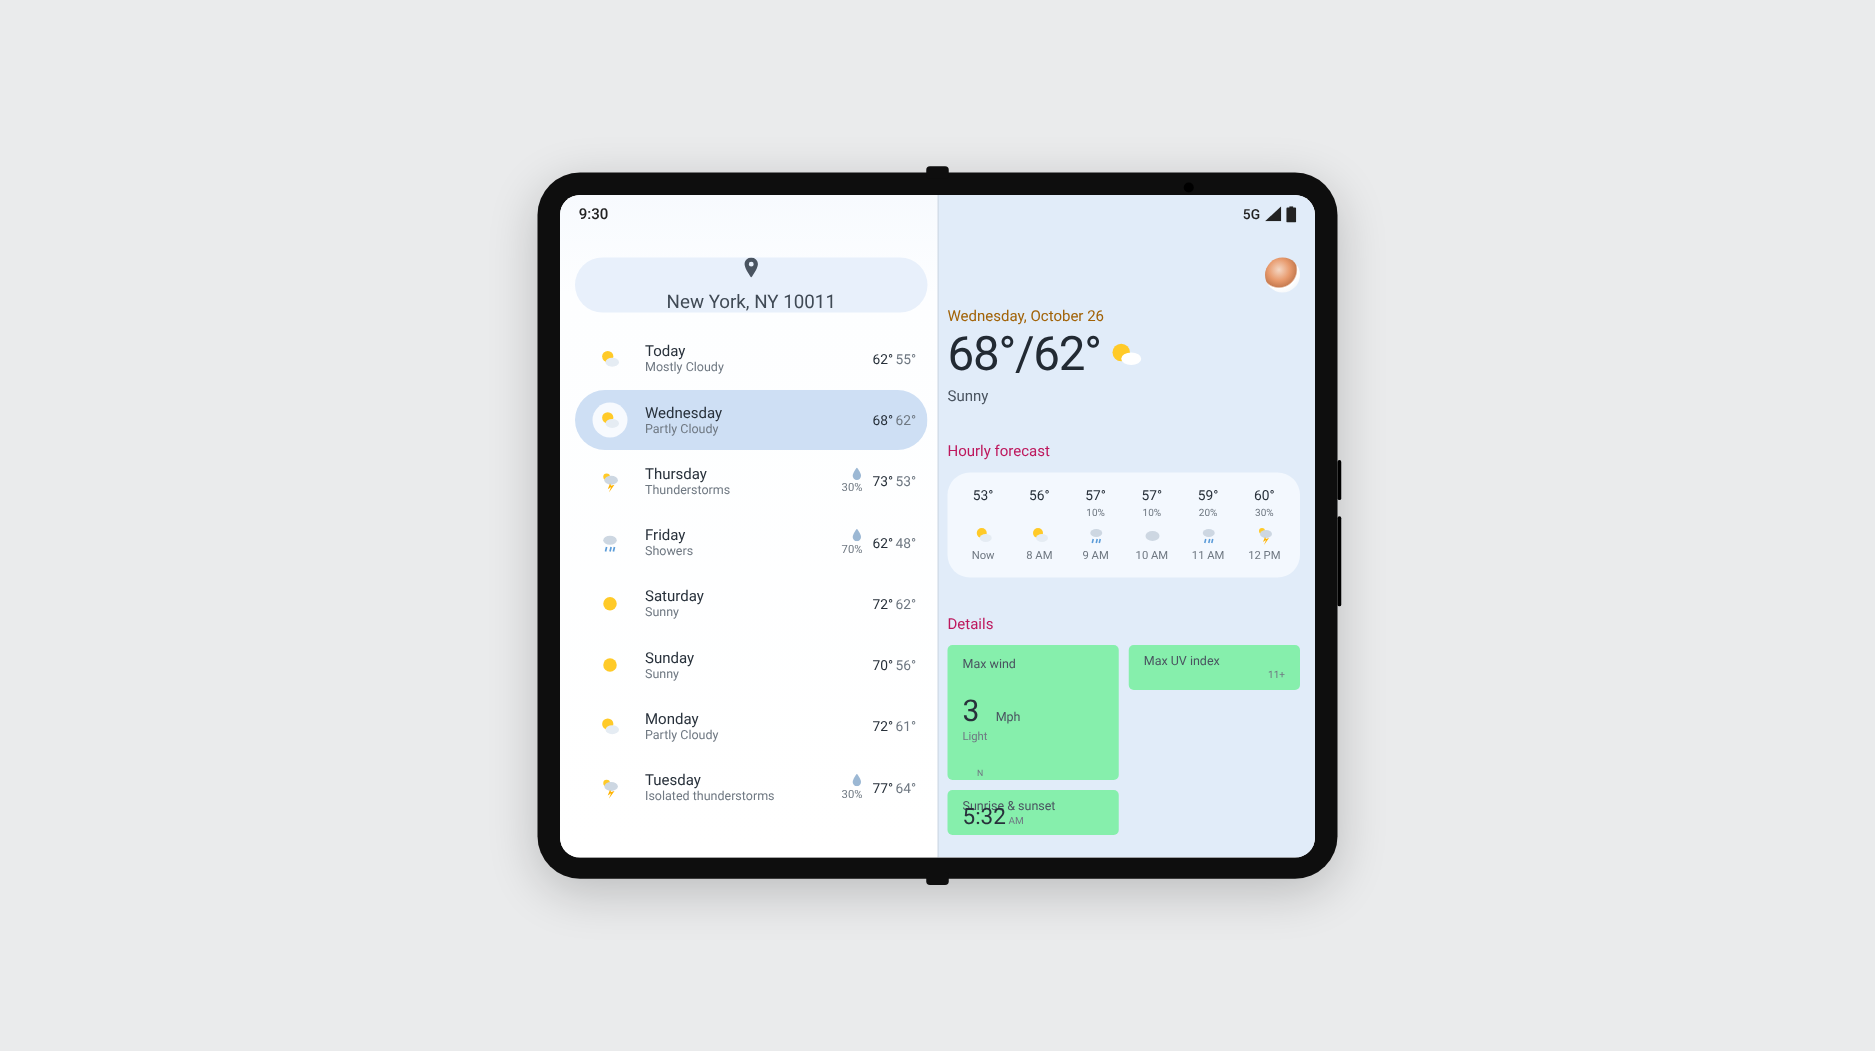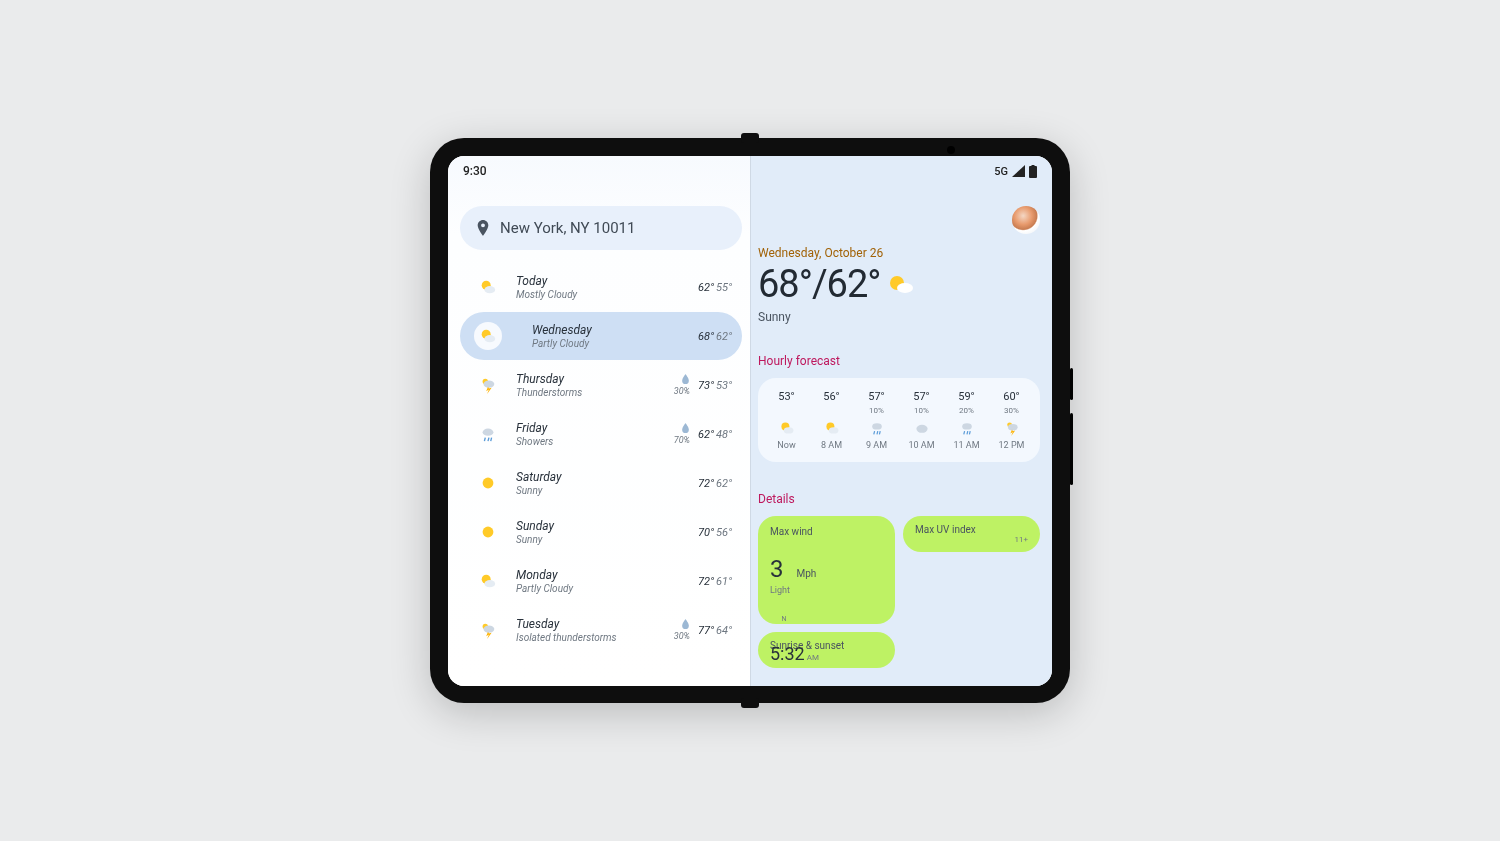--- a/index.html
+++ b/index.html
@@ -96,32 +96,33 @@
   .search-pill {
     margin: 20px 0 12px 0;
     background: #e8f0fb;
     border-radius: 26px;
     height: 44px;
     display: flex;
     align-items: center;
     padding: 0 16px;
     gap: 10px;
     color: #404a55;
+    flex-direction: column;
   }
   .search-pill span { font-size: 15px; }
-  .day-list { flex: 1; overflow: hidden; font-style: italic; }
+  .day-list { flex: 1; overflow: hidden; }
   .day-row {
     display: flex;
     align-items: center;
     padding: 8px 14px;
     border-radius: 24px;
     margin: 1px 0;
     height: 48px;
   }
-  .day-row.selected { background: #cedff4; gap: 16px; }
+  .day-row.selected { background: #cedff4; }
   .day-icon {
     width: 28px;
     height: 28px;
     border-radius: 50%;
     display: flex;
     align-items: center;
     justify-content: center;
     margin-right: 14px;
     flex-shrink: 0;
   }
@@ -190,22 +191,22 @@
   .hour-precip { font-size: 8px; color: #6f7882; height: 10px; }
   .hour-icon { width: 18px; height: 18px; display: flex; align-items: center; justify-content: center; }
   .hour-label { font-size: 9px; color: #6f7882; }
 
   .details-grid {
     display: grid;
     grid-template-columns: 1fr 1fr;
     gap: 8px;
   }
   .detail-card {
-    background: #bef264;
-    border-radius: 18px;
+    background: #86efac;
+    border-radius: 4px;
     padding: 10px 12px;
     height: 108px;
     position: relative;
     overflow: hidden;
   }
   .detail-card.short { height: 36px; padding: 8px 12px 0 12px; }
   .detail-title { font-size: 10px; color: #4a5460; }
   .detail-value { font-size: 24px; color: #28313b; margin-top: 18px; display: flex; align-items: baseline; }
   .detail-unit { font-size: 10px; color: #4a5460; margin-left: 13px; }
   .detail-sub { font-size: 9px; color: #6f7882; margin-top: 2px; }

